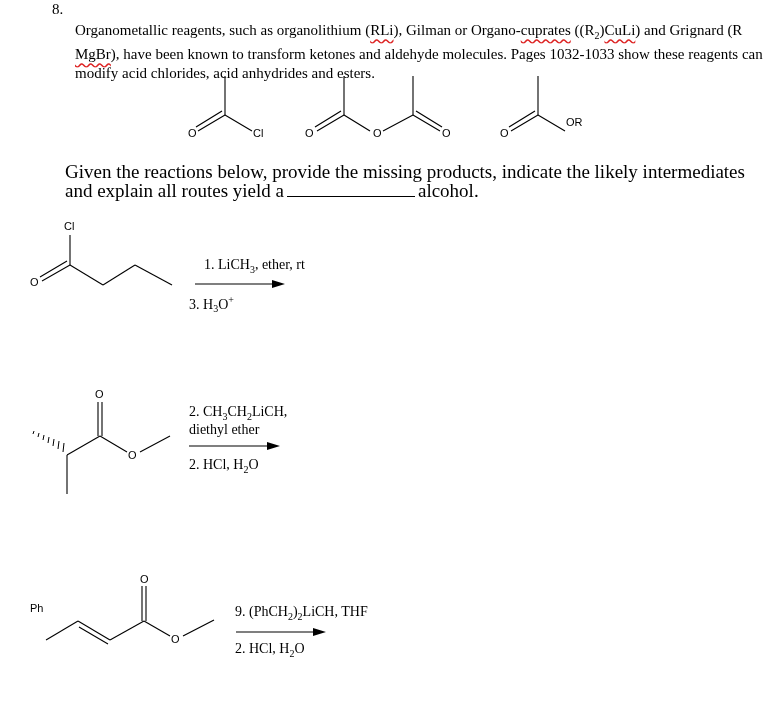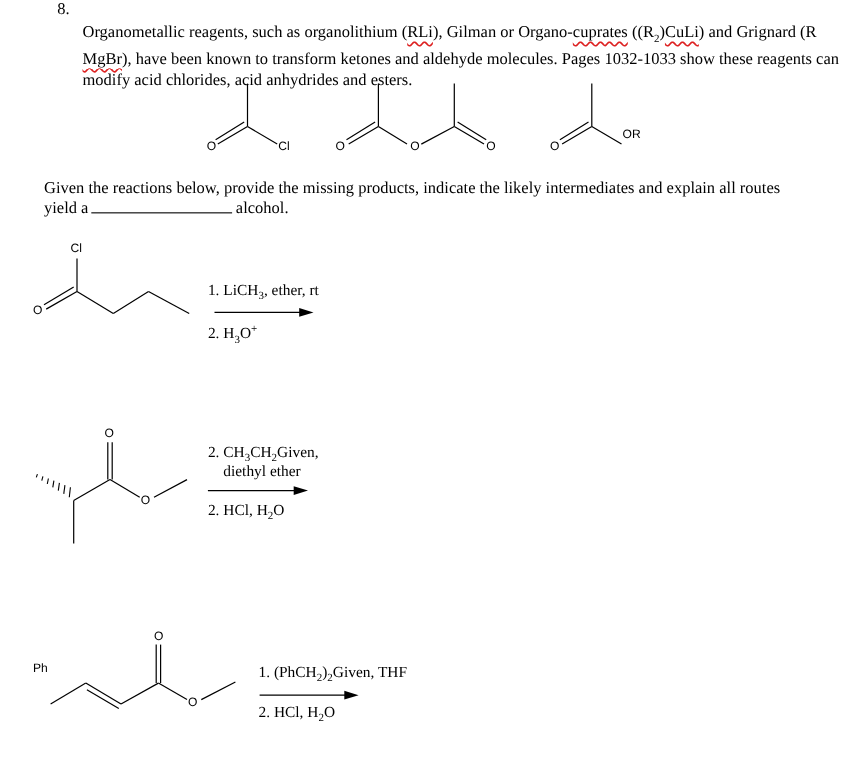--- a/index.html
+++ b/index.html
@@ -1,21 +1,21 @@
 <!DOCTYPE html>
 <html><head>
 <meta charset="utf-8">
 <style>
   html, body { margin:0; padding:0; background:#ffffff; }
   body { width:779px; height:709px; position:relative; overflow:hidden;
          font-family:"Liberation Serif", serif; color:#000; }
   .qnum { position:absolute; left:52px; top:1px; font-size:15px; }
   .para { position:absolute; left:75px; top:1px; width:690px; font-size:15px; line-height:19px;margin-top:20px; }
   .sq { text-decoration: underline wavy #d22; text-underline-offset:3px; }
-  .instr { position:absolute; left:40px; top:162px; width:700px; font-size:15px; line-height:19px; }
+  .instr { position:absolute; left:65px; top:162px; width:700px; font-size:19px; line-height:19px; }
   .blank { display:inline-block; width:128px; border-bottom:1px solid #000; height:12px; margin:0 3px; vertical-align:baseline; }
   svg { position:absolute; left:0; top:0; }
   .lbl { font-family:"Liberation Sans", sans-serif; font-size:11px; }
   .cond { position:absolute; font-size:14px; line-height:17px; white-space:nowrap; }
   sub, sup { font-size:10px; }
 </style>
 </head>
 <body>
 
 <div class="qnum">8.</div>
@@ -104,26 +104,26 @@
 <span class="lbl" style="position:absolute;left:305px;top:127px">O</span>
 <span class="lbl" style="position:absolute;left:373px;top:127px">O</span>
 <span class="lbl" style="position:absolute;left:442px;top:127px">O</span>
 <span class="lbl" style="position:absolute;left:500px;top:127px">O</span>
 <span class="lbl" style="position:absolute;left:566px;top:116px">OR</span>
 
 <div class="instr"><span>Given the reactions below, provide the missing products, indicate the likely intermediates and explain all routes yield a</span><span class="blank"></span><span>alcohol.</span></div>
 
 <span class="lbl" style="position:absolute;left:64px;top:220px">Cl</span>
 <span class="lbl" style="position:absolute;left:30px;top:276px">O</span>
-<div class="cond" style="left:189px;top:256px"><span>1. LiCH</span><sub>3</sub><span>, ether, rt</span></div>
-<div class="cond" style="left:189px;top:291px"><span>2. H</span><sub>3</sub><span>O</span><sup>+</sup></div>
+<div class="cond" style="left:204px;top:256px"><span>1. LiCH</span><sub>3</sub><span>, ether, rt</span></div>
+<div class="cond" style="left:189px;top:291px"><span>3. H</span><sub>3</sub><span>O</span><sup>+</sup></div>
 
 <span class="lbl" style="position:absolute;left:95px;top:388px">O</span>
 <span class="lbl" style="position:absolute;left:128px;top:449px">O</span>
-<div class="cond" style="left:189px;top:403px"><span>2. CH</span><sub>3</sub><span>CH</span><sub>2</sub><span>Given,</span></div>
-<div class="cond" style="left:203px;top:421px">diethyl ether</div>
+<div class="cond" style="left:189px;top:403px"><span>2. CH</span><sub>3</sub><span>CH</span><sub>2</sub><span>LiCH,</span></div>
+<div class="cond" style="left:189px;top:421px">diethyl ether</div>
 <div class="cond" style="left:189px;top:456px"><span>2. HCl, H</span><sub>2</sub><span>O</span></div>
 
 <span class="lbl" style="position:absolute;left:30px;top:602px">Ph</span>
 <span class="lbl" style="position:absolute;left:140px;top:573px">O</span>
 <span class="lbl" style="position:absolute;left:171px;top:633px">O</span>
-<div class="cond" style="left:235px;top:603px"><span>1. (PhCH</span><sub>2</sub><span>)</span><sub>2</sub><span>Given, THF</span></div>
+<div class="cond" style="left:235px;top:603px"><span>9. (PhCH</span><sub>2</sub><span>)</span><sub>2</sub><span>LiCH, THF</span></div>
 <div class="cond" style="left:235px;top:640px"><span>2. HCl, H</span><sub>2</sub><span>O</span></div>
 
 </body></html>

